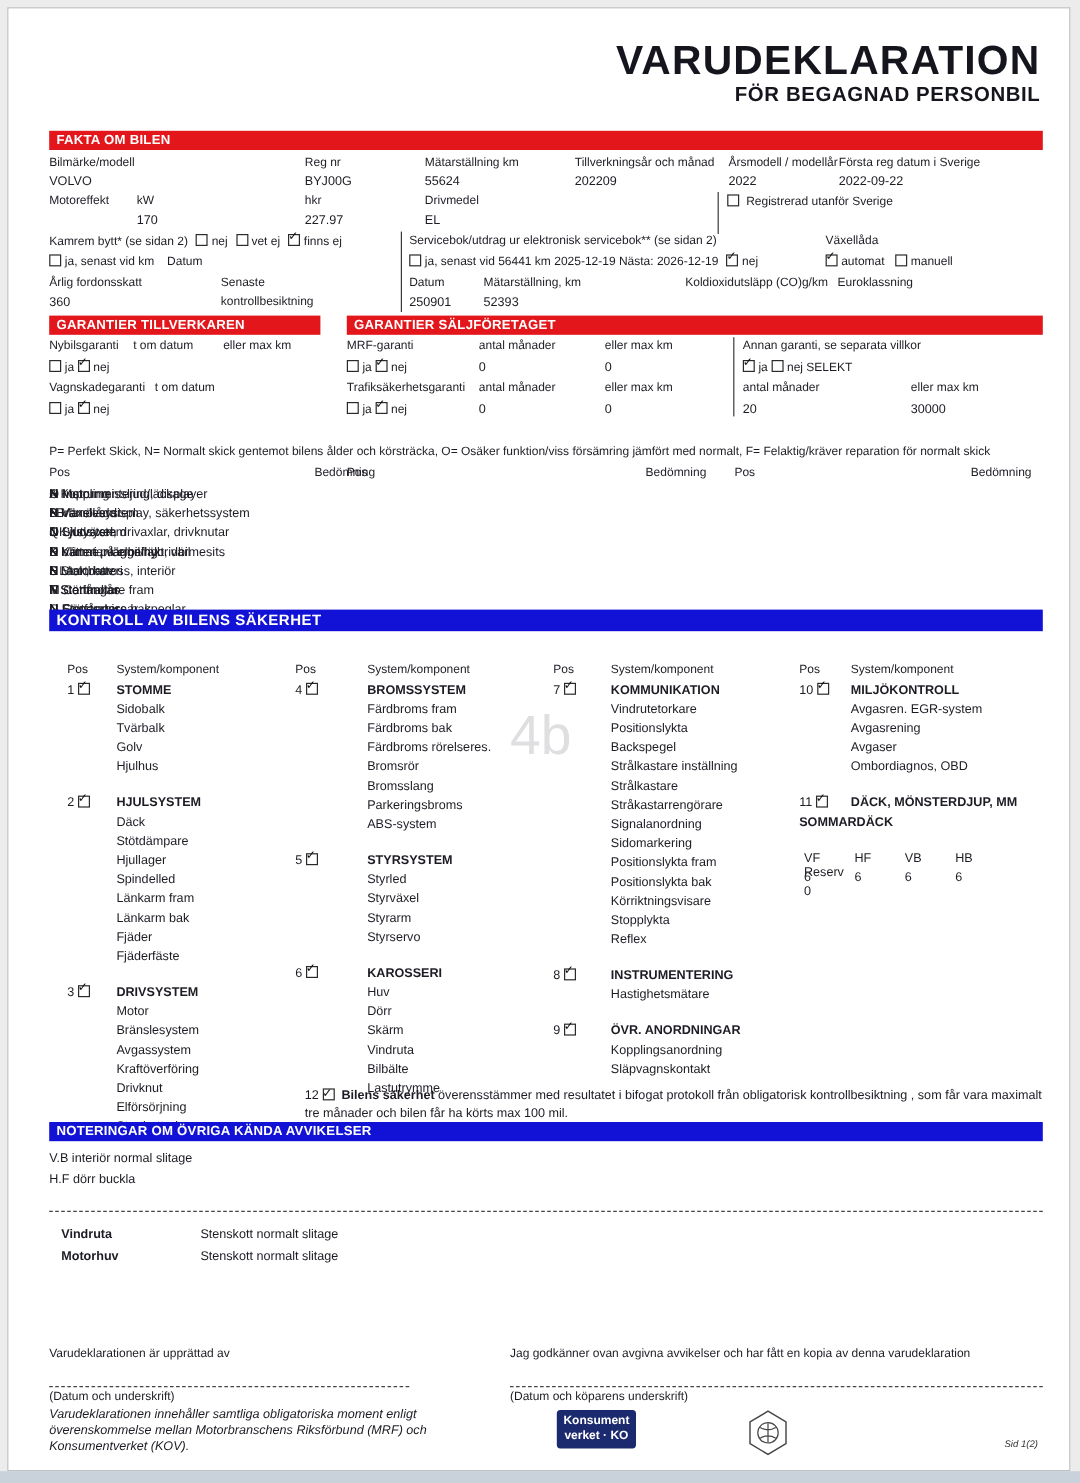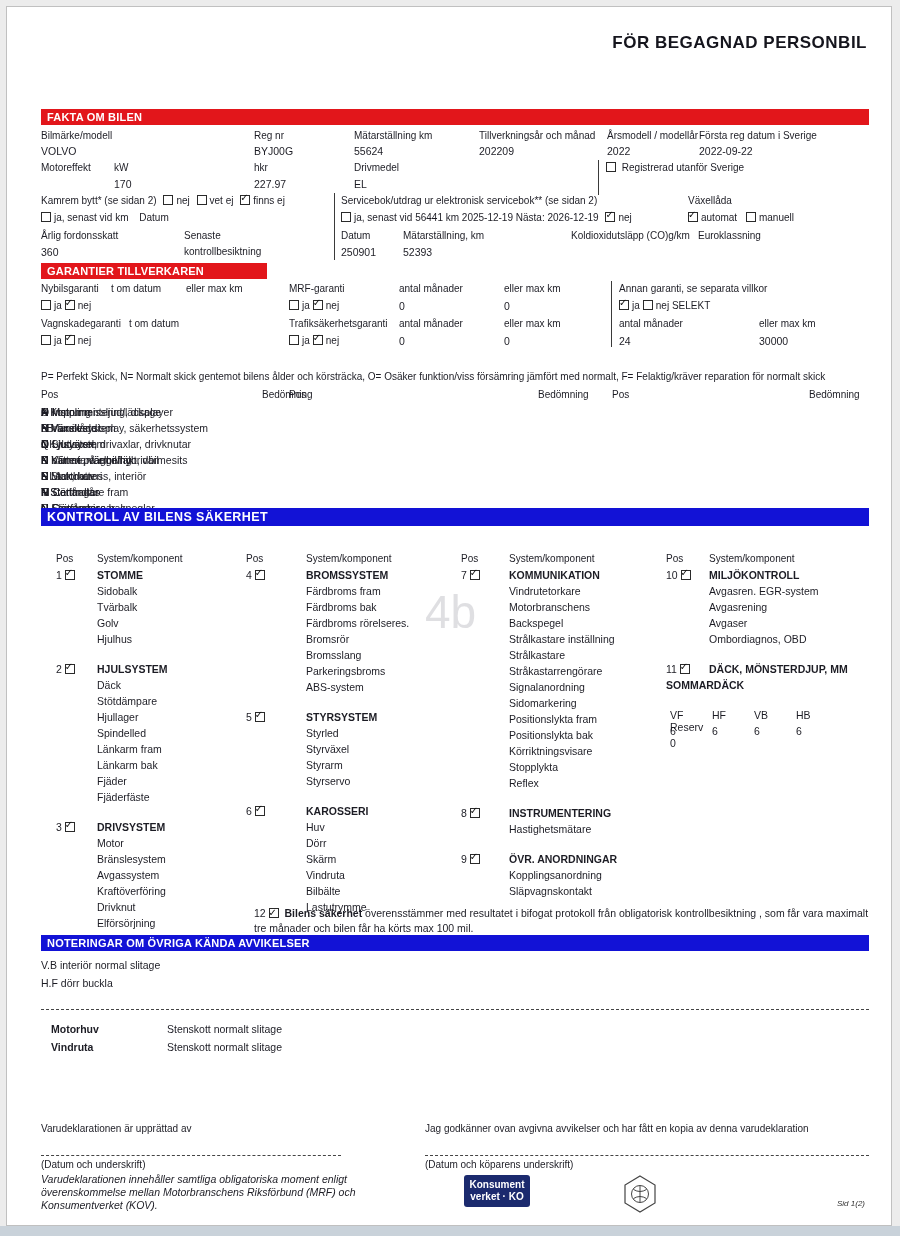--- a/index.html
+++ b/index.html
@@ -45,20 +45,21 @@
   .footer-legal{font-style:italic;font-size:10.5px;line-height:13px;}
   .ko-box{position:absolute;background:#1b2a6e;color:#fff;border-radius:3px;width:66px;height:32px;text-align:center;font-size:10px;font-weight:700;line-height:12px;padding-top:4px;box-sizing:border-box;}
   .sid{position:absolute;font-size:8px;font-style:italic;color:#333;}
 </style>
 </head>
 <body>
 
 <div class="page">
 
   <div class="title-block">
+    <div class="title-main">VARUDEKLARATION</div>
     <div class="title-sub">FÖR BEGAGNAD PERSONBIL</div>
   </div>
 
   <div class="watermark">4b</div>
 
   <div class="sec" style="top:102px;height:152px;">
     <div class="banner-red">FAKTA OM BILEN</div>
     <div class="row" style="top:21px;" id="fakta-row1-labels">
         <span class="cell lbl" style="left: 0px;">Bilmärke/modell</span>
         <span class="cell lbl" style="left: 213px;">Reg nr</span>
@@ -132,20 +133,21 @@
       <span class="cell lbl" style="left:143px">kontrollbesiktning</span>
       <span class="cell val" style="left:300px">250901</span>
       <span class="cell val" style="left:362px">52393</span>
     </div>
   </div>
 
   <div class="sec" style="top:256px;height:88px;">
     <div style="display:flex;">
       <div class="banner-red" style="width:226px;box-sizing:border-box;">GARANTIER TILLVERKAREN</div>
       <div style="width:22px;"></div>
+      <div class="banner-red" style="flex:1;">GARANTIER SÄLJFÖRETAGET</div>
     </div>
     <div class="vline" style="left:570px;top:18px;height:66px;"></div>
 
     <div class="row" style="top:20px;">
       <span class="cell lbl" style="left:0">Nybilsgaranti</span>
       <span class="cell lbl" style="left:70px">t om datum</span>
       <span class="cell lbl" style="left:145px">eller max km</span>
       <span class="cell lbl" style="left:248px">MRF-garanti</span>
       <span class="cell lbl" style="left:358px">antal månader</span>
       <span class="cell lbl" style="left:463px">eller max km</span>
@@ -165,21 +167,21 @@
       <span class="cell lbl" style="left:358px">antal månader</span>
       <span class="cell lbl" style="left:463px">eller max km</span>
       <span class="cell lbl" style="left:578px">antal månader</span>
       <span class="cell lbl" style="left:718px">eller max km</span>
     </div>
     <div class="row" style="top:72px;">
       <span class="cell lbl" style="left:0"><span class="cb"></span><span>ja</span><span class="cb checked" style="margin-left:3px"></span><span>nej</span></span>
       <span class="cell lbl" style="left:248px"><span class="cb"></span><span>ja</span><span class="cb checked" style="margin-left:3px"></span><span>nej</span></span>
       <span class="cell val" style="left:358px">0</span>
       <span class="cell val" style="left:463px">0</span>
-      <span class="cell val" style="left:578px">24</span>
+      <span class="cell val" style="left:578px">20</span>
       <span class="cell val" style="left:718px">30000</span>
     </div>
   </div>
 
   <div class="sec" style="top:344px;height:156px;">
     <div class="row lbl" style="top:20px;">P= Perfekt Skick, N= Normalt skick gentemot bilens ålder och körsträcka, O= Osäker funktion/viss försämring jämfört med normalt, F= Felaktig/kräver reparation för normalt skick</div>
     <div class="row" style="top:38px;">
       <span class="cell lbl" style="left:0">Pos</span>
       <span class="cell lbl" style="left:221px">Bedömning</span>
       <span class="cell lbl" style="left:248px">Pos</span>
@@ -335,21 +337,21 @@
       <div class="kcol" style="left: 420px; width: 200px;">
         <div class="khead">
           <span style="left: 0px;">Pos</span>
           <span style="left: 48px;">System/komponent</span>
         </div>
         <div class="krow">
           <span class="numcb">7 <span class="cb checked"></span></span>
           <span class="ttl" style="left: 48px;">KOMMUNIKATION</span>
         </div>
         <div class="kitem" style="margin-left: 48px;">Vindrutetorkare</div>
-        <div class="kitem" style="margin-left: 48px;">Motorbranschens</div>
+        <div class="kitem" style="margin-left: 48px;">Positionslykta</div>
         <div class="kitem" style="margin-left: 48px;">Backspegel</div>
         <div class="kitem" style="margin-left: 48px;">Strålkastare inställning</div>
         <div class="kitem" style="margin-left: 48px;">Strålkastare</div>
         <div class="kitem" style="margin-left: 48px;">Stråkastarrengörare</div>
         <div class="kitem" style="margin-left: 48px;">Signalanordning</div>
         <div class="kitem" style="margin-left: 48px;">Sidomarkering</div>
         <div class="kitem" style="margin-left: 48px;">Positionslykta fram</div>
         <div class="kitem" style="margin-left: 48px;">Positionslykta bak</div>
         <div class="kitem" style="margin-left: 48px;">Körriktningsvisare</div>
         <div class="kitem" style="margin-left: 48px;">Stopplykta</div>
@@ -394,22 +396,22 @@
     </div>
 
   <div class="sec" style="top:928px;height:125px;">
     <div class="banner-blue">NOTERINGAR OM ÖVRIGA KÄNDA AVVIKELSER</div>
     <div id="noter-lines" style="position:absolute;top:24px;left:0;right:0;font-size:10.5px;">
         <div style="height: 18px;">V.B interiör normal slitage</div>
         <div style="height: 18px;">H.F dörr buckla</div>
       </div>
     <div class="dash abs" style="left:0;right:0;top:74px;"></div>
     <div id="noter-items" style="position:absolute;top:88px;left:0;right:0;font-size:10.5px;">
+        <div style="height: 18px;"><span class="b" style="display: inline-block; width: 116px; margin-left: 10px;">Vindruta</span><span>Stenskott normalt slitage</span></div>
         <div style="height: 18px;"><span class="b" style="display: inline-block; width: 116px; margin-left: 10px;">Motorhuv</span><span>Stenskott normalt slitage</span></div>
-        <div style="height: 18px;"><span class="b" style="display: inline-block; width: 116px; margin-left: 10px;">Vindruta</span><span>Stenskott normalt slitage</span></div>
       </div>
   </div>
 
   <div class="sec" style="top:1110px;height:60px;">
     <span class="cell lbl" style="left:0;top:6px;">Varudeklarationen är upprättad av</span>
     <span class="cell lbl" style="left:384px;top:6px;">Jag godkänner ovan avgivna avvikelser och har fått en kopia av denna varudeklaration</span>
     <div class="dash abs" style="left:0;width:300px;top:38px;"></div>
     <div class="dash abs" style="left:384px;right:0;top:38px;"></div>
     <span class="cell lbl" style="left:0;top:42px;">(Datum och underskrift)</span>
     <span class="cell lbl" style="left:384px;top:42px;">(Datum och köparens underskrift)</span>

